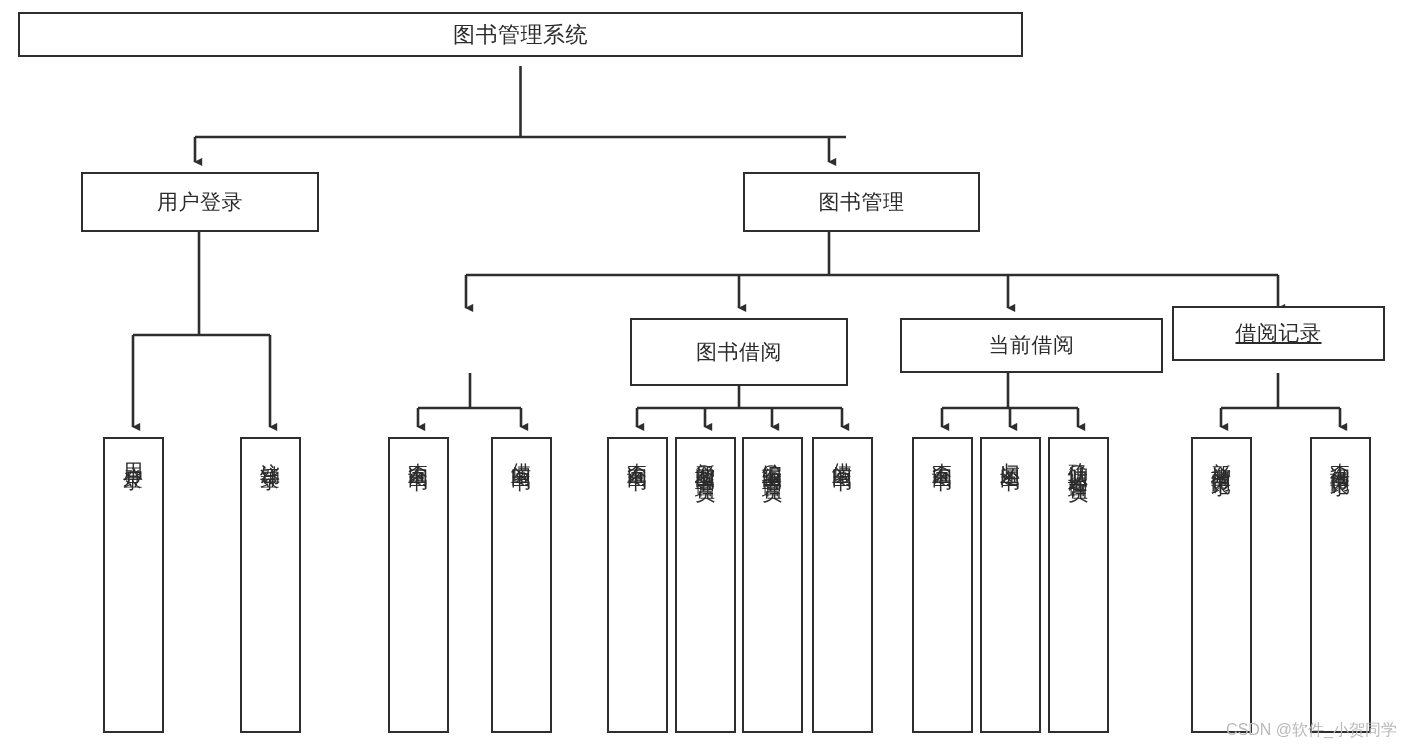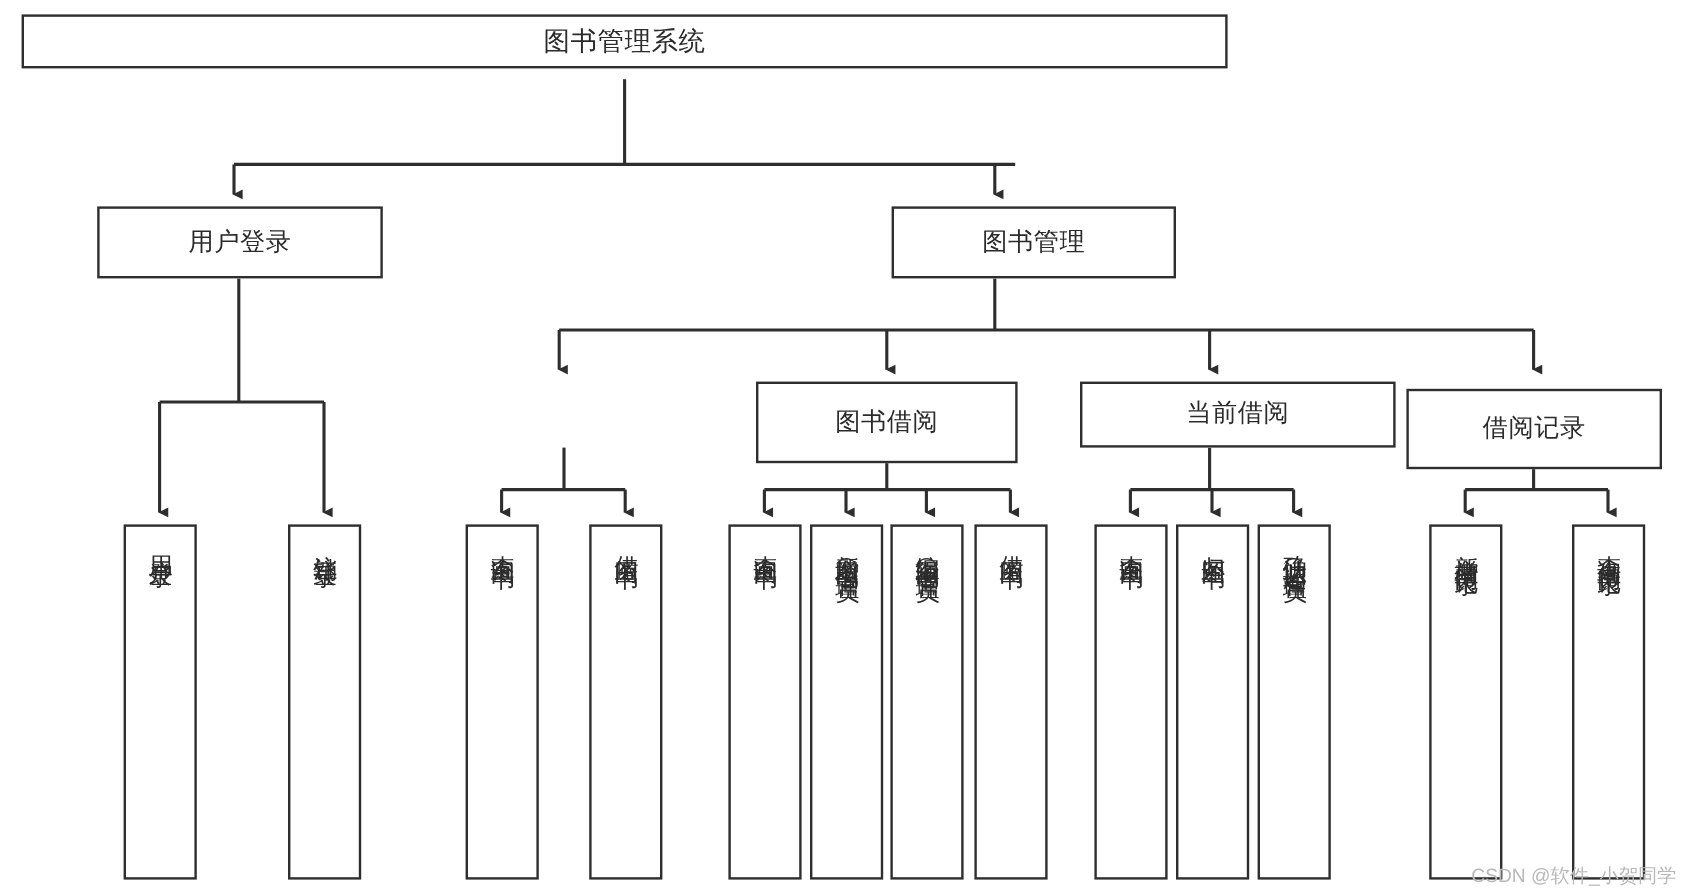--- a/index.html
+++ b/index.html
@@ -139,21 +139,21 @@
   <div class="node horiz" style="left:711px; top:172px; width:237px; height:60px;margin-left:32px;">
     <span class="label">图书管理</span>
   </div>
 
   <div class="node horiz" style="left:630px; top:318px; width:218px; height:68px;">
     <span class="label">图书借阅</span>
   </div>
   <div class="node horiz" style="left:900px; top:318px; width:263px; height:55px;">
     <span class="label">当前借阅</span>
   </div>
-  <div class="node horiz" style="left:1172px; top:324px; width:213px; height:67px;">
+  <div class="node horiz" style="left:1172px; top:306px; width:213px; height:55px;text-decoration:underline;">
     <span class="label">借阅记录</span>
   </div>
 
   <div class="node vert" style="left:103px; top:437px; width:61px; height:296px;">
     <span class="label">用户登录</span>
   </div>
   <div class="node vert" style="left:240px; top:437px; width:61px; height:296px;">
     <span class="label">注销登录</span>
   </div>
 

